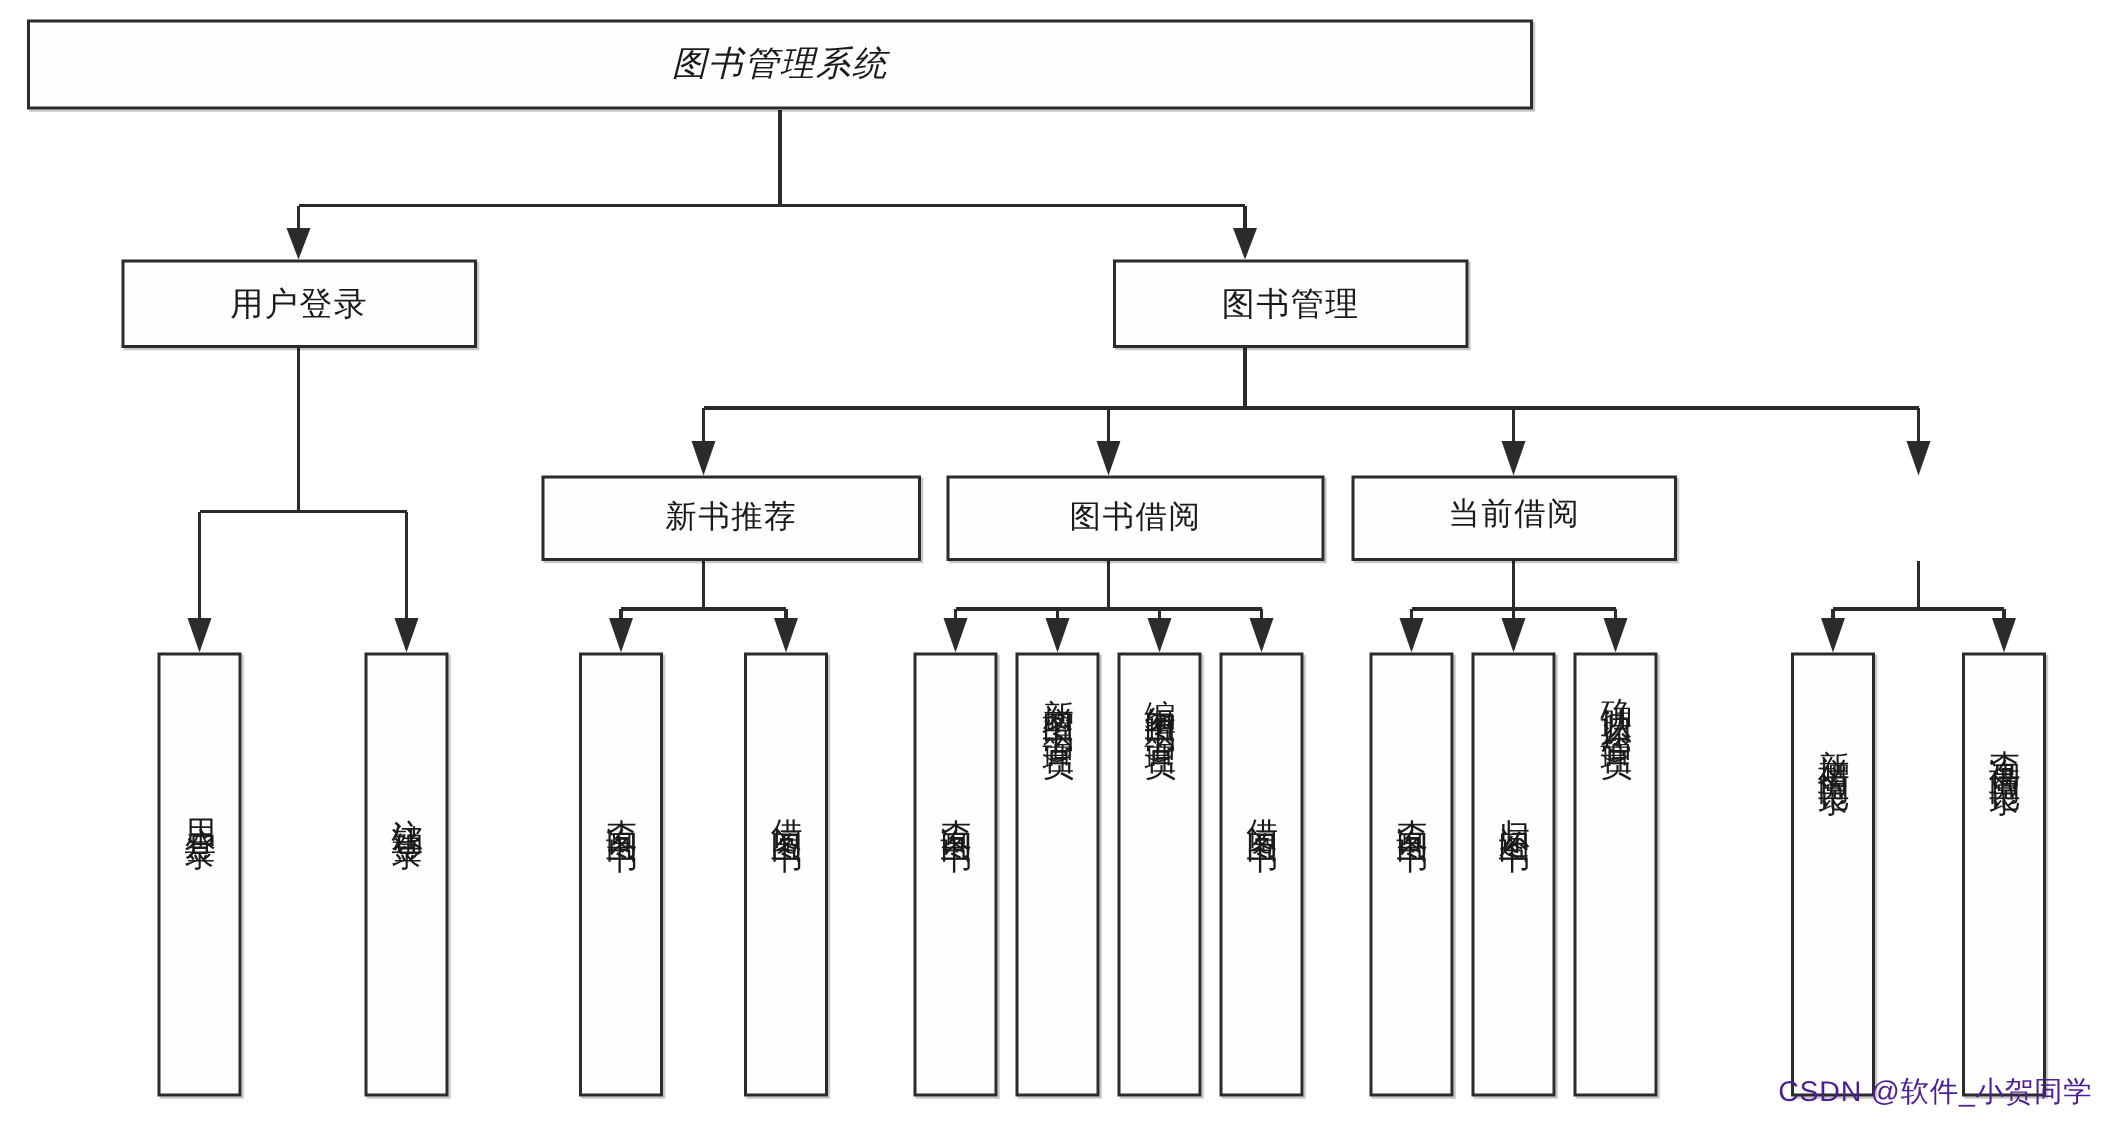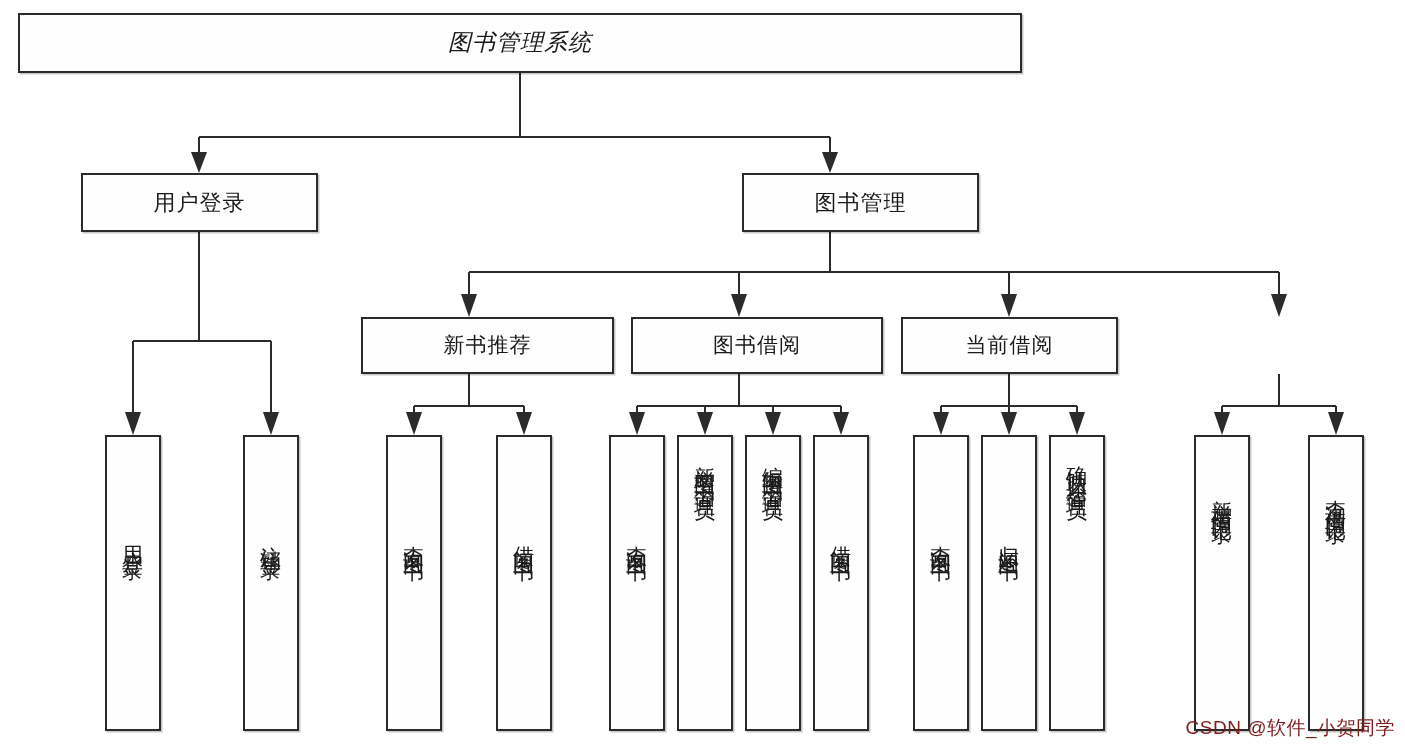--- a/index.html
+++ b/index.html
@@ -77,21 +77,21 @@
   .node.leaf.short { padding-top: 92px; }
   .node.leaf.medium { padding-top: 46px; }
   .node.leaf.tall  { padding-top: 12px; }
 
   
   #watermark {
     position: absolute;
     right: 10px;
     bottom: 6px;
     font-size: 19px;
-    color: #7f1d1d;
+    color: #4c1d95;
     letter-spacing: 0.5px;
     white-space: nowrap;
     user-select: none;
   }
 </style>
 </head>
 <body>
 
 <div id="canvas">
 
@@ -172,21 +172,21 @@
   </div>
 
   <div class="node lvl2" style="left:361px; top:317px; width:253px; height:57px;">
     <span class="label">新书推荐</span>
   </div>
 
   <div class="node lvl2" style="left:631px; top:317px; width:252px; height:57px;">
     <span class="label">图书借阅</span>
   </div>
 
-  <div class="node lvl2" style="left:901px; top:317px; width:217px; height:57px;">
+  <div class="node lvl2" style="left:901px; top:317px; width:217px; height:57px;font-family:Liberation Mono, monospace;">
     <span class="label">当前借阅</span>
   </div>
 
 
   <div class="node leaf short" style="left:105px; top:435px; width:56px; height:296px;">
     <span class="label">用户登录</span>
   </div>
 
   <div class="node leaf short" style="left:243px; top:435px; width:56px; height:296px;">
     <span class="label">注销登录</span>

